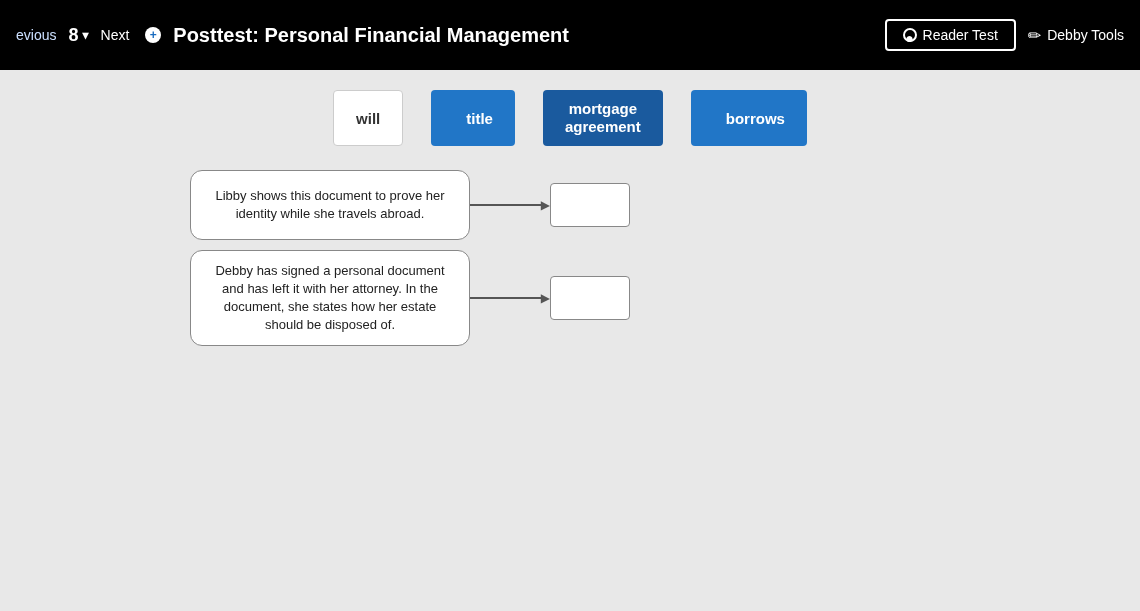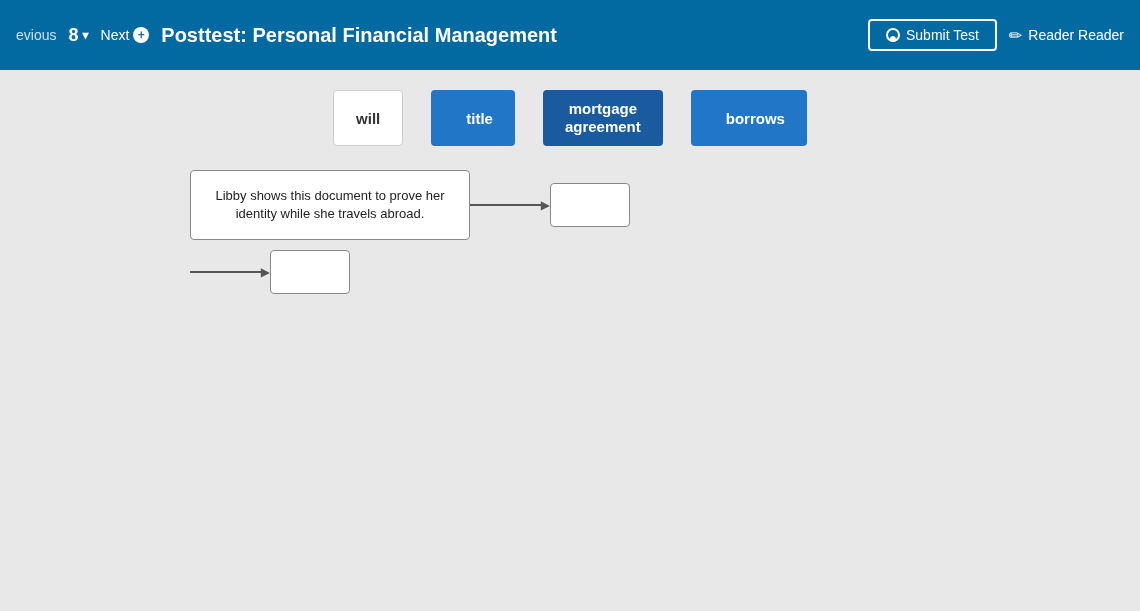--- a/index.html
+++ b/index.html
@@ -7,21 +7,21 @@
       font-family: Arial, sans-serif;
       background: #f0f0f0;
       width: 1140px;
       height: 611px;
       overflow: hidden;
       position: relative;
     }
 
     
     .nav-bar {
-      background: #0369a1;
+      background: #000000;
       height: 70px;
       display: flex;
       align-items: center;
       padding: 0 16px;
       gap: 12px;
       position: relative;
     }
     .nav-previous {
       color: #cce0ff;
       font-size: 14px;
@@ -38,21 +38,21 @@
     }
     .nav-chevron {
       font-size: 12px;
       color: white;
     }
     .nav-next {
       color: white;
       font-size: 14px;
       display: flex;
       align-items: flex-start;
-      gap: 4px;
+      gap: 16px;
       cursor: pointer;
     }
     .nav-plus-icon {
       background: white;
       color: #1a6bbf;
       border-radius: 50%;
       width: 16px;
       height: 16px;
       display: inline-flex;
       align-items: center;
@@ -157,21 +157,21 @@
 
     .match-row {
       display: flex;
       align-items: center;
       gap: 0;
     }
 
     .clue-box {
       background: white;
       border: 1.5px solid #888;
-      border-radius: 4px;
+      border-radius: 12px;
       width: 280px;
       min-height: 80px;
       display: flex;
       align-items: center;
       justify-content: center;
       text-align: center;
       font-size: 13px;
       color: #222;
       padding: 10px 12px;
       line-height: 1.4;
@@ -221,25 +221,25 @@
     <span class="nav-chevron">▾</span>
   </div>
   <div class="nav-next">
     <span>Next</span>
     <span class="nav-plus-icon">+</span>
   </div>
   <div class="nav-title">Posttest: Personal Financial Management</div>
   <div class="nav-right">
     <button class="submit-test-btn">
       <span class="submit-icon">●</span>
-      <span>Submit Test</span>
+      <span>Reader Test</span>
     </button>
     <button class="reader-tools-btn">
       <span class="wrench-icon">✏</span>
-      <span>Reader Reader</span>
+      <span>Debby Tools</span>
     </button>
   </div>
 </div>
 
 <div class="main-content">
 
   <div class="word-chips">
     <button class="chip chip-white">will</button>
     <button class="chip chip-blue">title</button>
     <button class="chip chip-dark-blue" style="line-height:1.2; text-align:center;">mortgage<br>agreement</button>
@@ -250,20 +250,23 @@
 
     <div class="match-row">
       <div class="clue-box clue-box-short">
         Libby shows this document to prove her identity while she travels abroad.
       </div>
       <div class="arrow-line"></div>
       <div class="answer-box"></div>
     </div>
 
     <div class="match-row">
+      <div class="clue-box clue-box-tall">
+        Debby has signed a personal document and has left it with her attorney. In the document, she states how her estate should be disposed of.
+      </div>
       <div class="arrow-line"></div>
       <div class="answer-box"></div>
     </div>
 
 
 
   </div>
 </div>
 
 </body></html>

